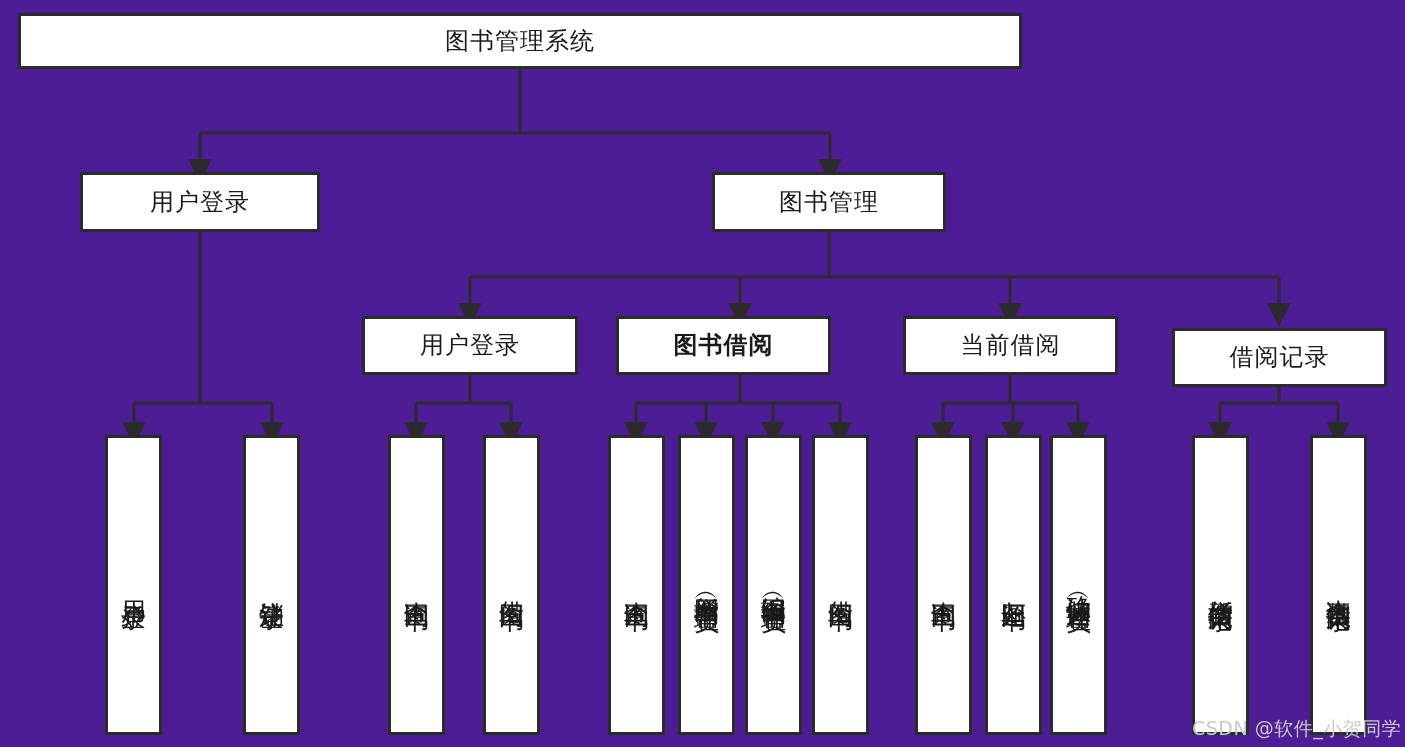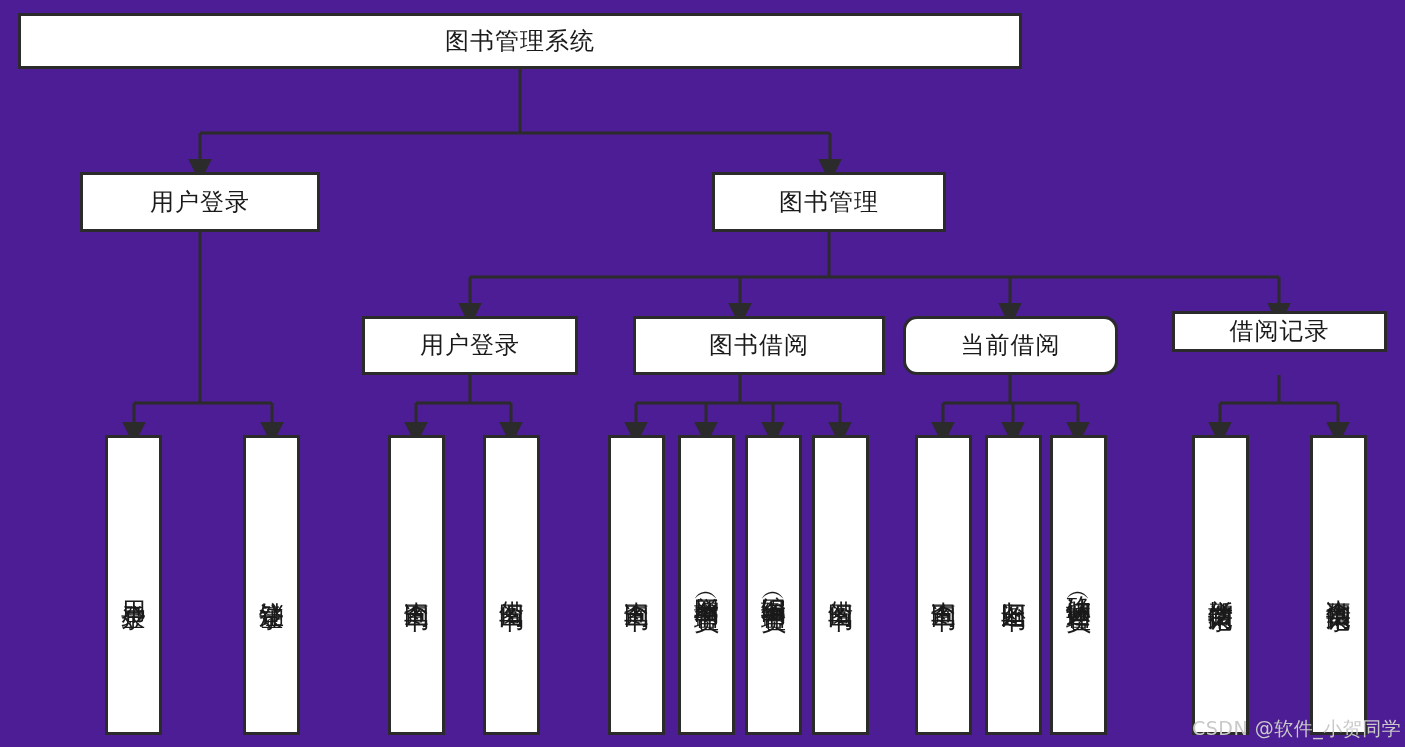--- a/index.html
+++ b/index.html
@@ -135,29 +135,29 @@
   </div>
 
   <div class="node horiz" style="left:712px; top:172px; width:234px; height:60px;text-align:right;">
     <span>图书管理</span>
   </div>
 
   <div class="node horiz" style="left:362px; top:316px; width:216px; height:59px;">
     <span>用户登录</span>
   </div>
 
-  <div class="node horiz" style="left:633px; top:316px; width:252px; height:59px;">
+  <div class="node horiz" style="left:616px; top:316px; width:215px; height:59px;font-weight:bold;">
     <span>图书借阅</span>
   </div>
 
-  <div class="node horiz" style="left:903px; top:316px; width:215px; height:59px;border-radius:14px;">
+  <div class="node horiz" style="left:903px; top:316px; width:215px; height:59px;">
     <span>当前借阅</span>
   </div>
 
-  <div class="node horiz" style="left:1172px; top:311px; width:215px; height:41px;">
+  <div class="node horiz" style="left:1172px; top:328px; width:215px; height:59px;">
     <span>借阅记录</span>
   </div>
 
   <div class="node leaf" style="left:105px; top:435px; width:57px; height:300px;">
     <span class="vtext">用户登录</span>
   </div>
 
   <div class="node leaf" style="left:243px; top:435px; width:57px; height:300px;">
     <span class="vtext">注销登录</span>
   </div>

